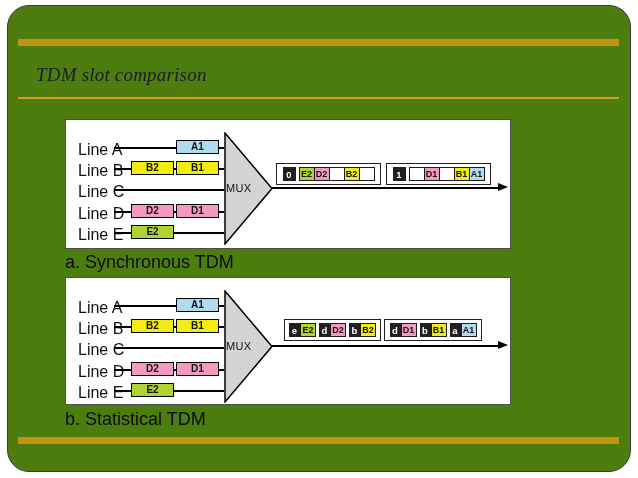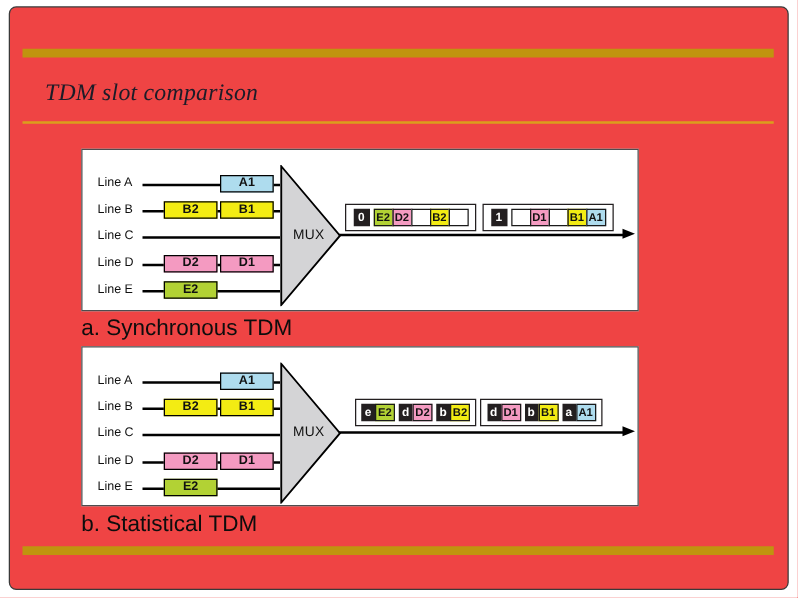--- a/index.html
+++ b/index.html
@@ -1,32 +1,32 @@
 <!DOCTYPE html>
 <html><head>
 <meta charset="utf-8">
 <style>
   html,body{margin:0;padding:0;background:#fff;}
   body{width:638px;height:478px;position:relative;font-family:"Liberation Sans",sans-serif;overflow:hidden;}
-  .slide-frame{position:absolute;left:7px;top:5px;right:7px;bottom:6px;border:1.5px solid #3a3a3a;border-radius:6px;background:#ef4444;}
+  .slide-frame{position:absolute;left:7px;top:5px;right:7px;bottom:6px;border:1.5px solid #3a3a3a;border-radius:22px;background:#4d7c0f;}
   .accent-bar{position:absolute;left:10px;right:11px;height:7px;}
   .top-bar{top:33px;}
   .bottom-bar{top:431px;}
   .thin-rule{position:absolute;left:10px;right:11px;top:91px;height:2px;}
   .page-title{position:absolute;left:28px;top:58px;font-family:"Liberation Serif",serif;font-style:italic;font-size:19px;color:#1c1c28;letter-spacing:0.2px;}
   .panel{position:absolute;left:57px;width:446px;border:1.5px solid #4d4d4f;background:#fff;box-sizing:border-box;}
   .panel-a{top:113px;height:130px;}
   .panel-b{top:271px;height:128px;}
-  .line-label{position:absolute;left:12px;width:40px;font-size:10px;color:#111;transform:translateY(-6px);white-space:nowrap;}
+  .line-label{position:absolute;left:12px;width:40px;font-size:16px;color:#111;transform:translateY(-6px);white-space:nowrap;}
   .wire{position:absolute;left:48px;width:110px;height:1.5px;background:#000;}
   .dbox{position:absolute;width:43px;height:14px;border:1.4px solid #000;box-sizing:border-box;text-align:center;font-size:10px;font-weight:bold;color:#111;line-height:11px;transform:translateY(-7px);}
   .pos1{left:65px;}
   .pos2{left:110px;}
   .mux-svg{position:absolute;left:158px;top:12px;}
-  .mux-label{position:absolute;left:160px;top:62px;width:42px;text-align:center;font-size:11px;color:#111;letter-spacing:0.3px;}
+  .mux-label{position:absolute;left:160px;top:62px;width:42px;font-size:11px;color:#111;letter-spacing:0.3px;}
   .out-line{position:absolute;left:205px;top:67px;width:229px;height:1.5px;background:#000;}
   .arrowhead{position:absolute;left:432px;top:63px;width:0;height:0;border-left:10px solid #000;border-top:4.5px solid transparent;border-bottom:4.5px solid transparent;}
   .frame-box{position:absolute;height:22px;border:1.4px solid #231F20;background:#fff;box-sizing:border-box;display:flex;align-items:center;justify-content:center;}
   .f-a0{left:210px;top:43px;width:105px;}
   .f-a1{left:320px;top:43px;width:105px;}
   .f-b0{left:218px;top:41px;width:97px;}
   .f-b1{left:318px;top:41px;width:98px;}
   .addr-slot{width:13px;height:14px;color:#fff;font-size:9.5px;font-weight:bold;display:flex;align-items:center;justify-content:center;margin-right:3px;flex:none;}
   .slot{width:16px;height:14px;border:1.2px solid #1a1a1a;box-sizing:border-box;font-size:9px;font-weight:bold;color:#111;display:flex;align-items:center;justify-content:center;flex:none;}
   .slot + .slot{margin-left:-1px;}

